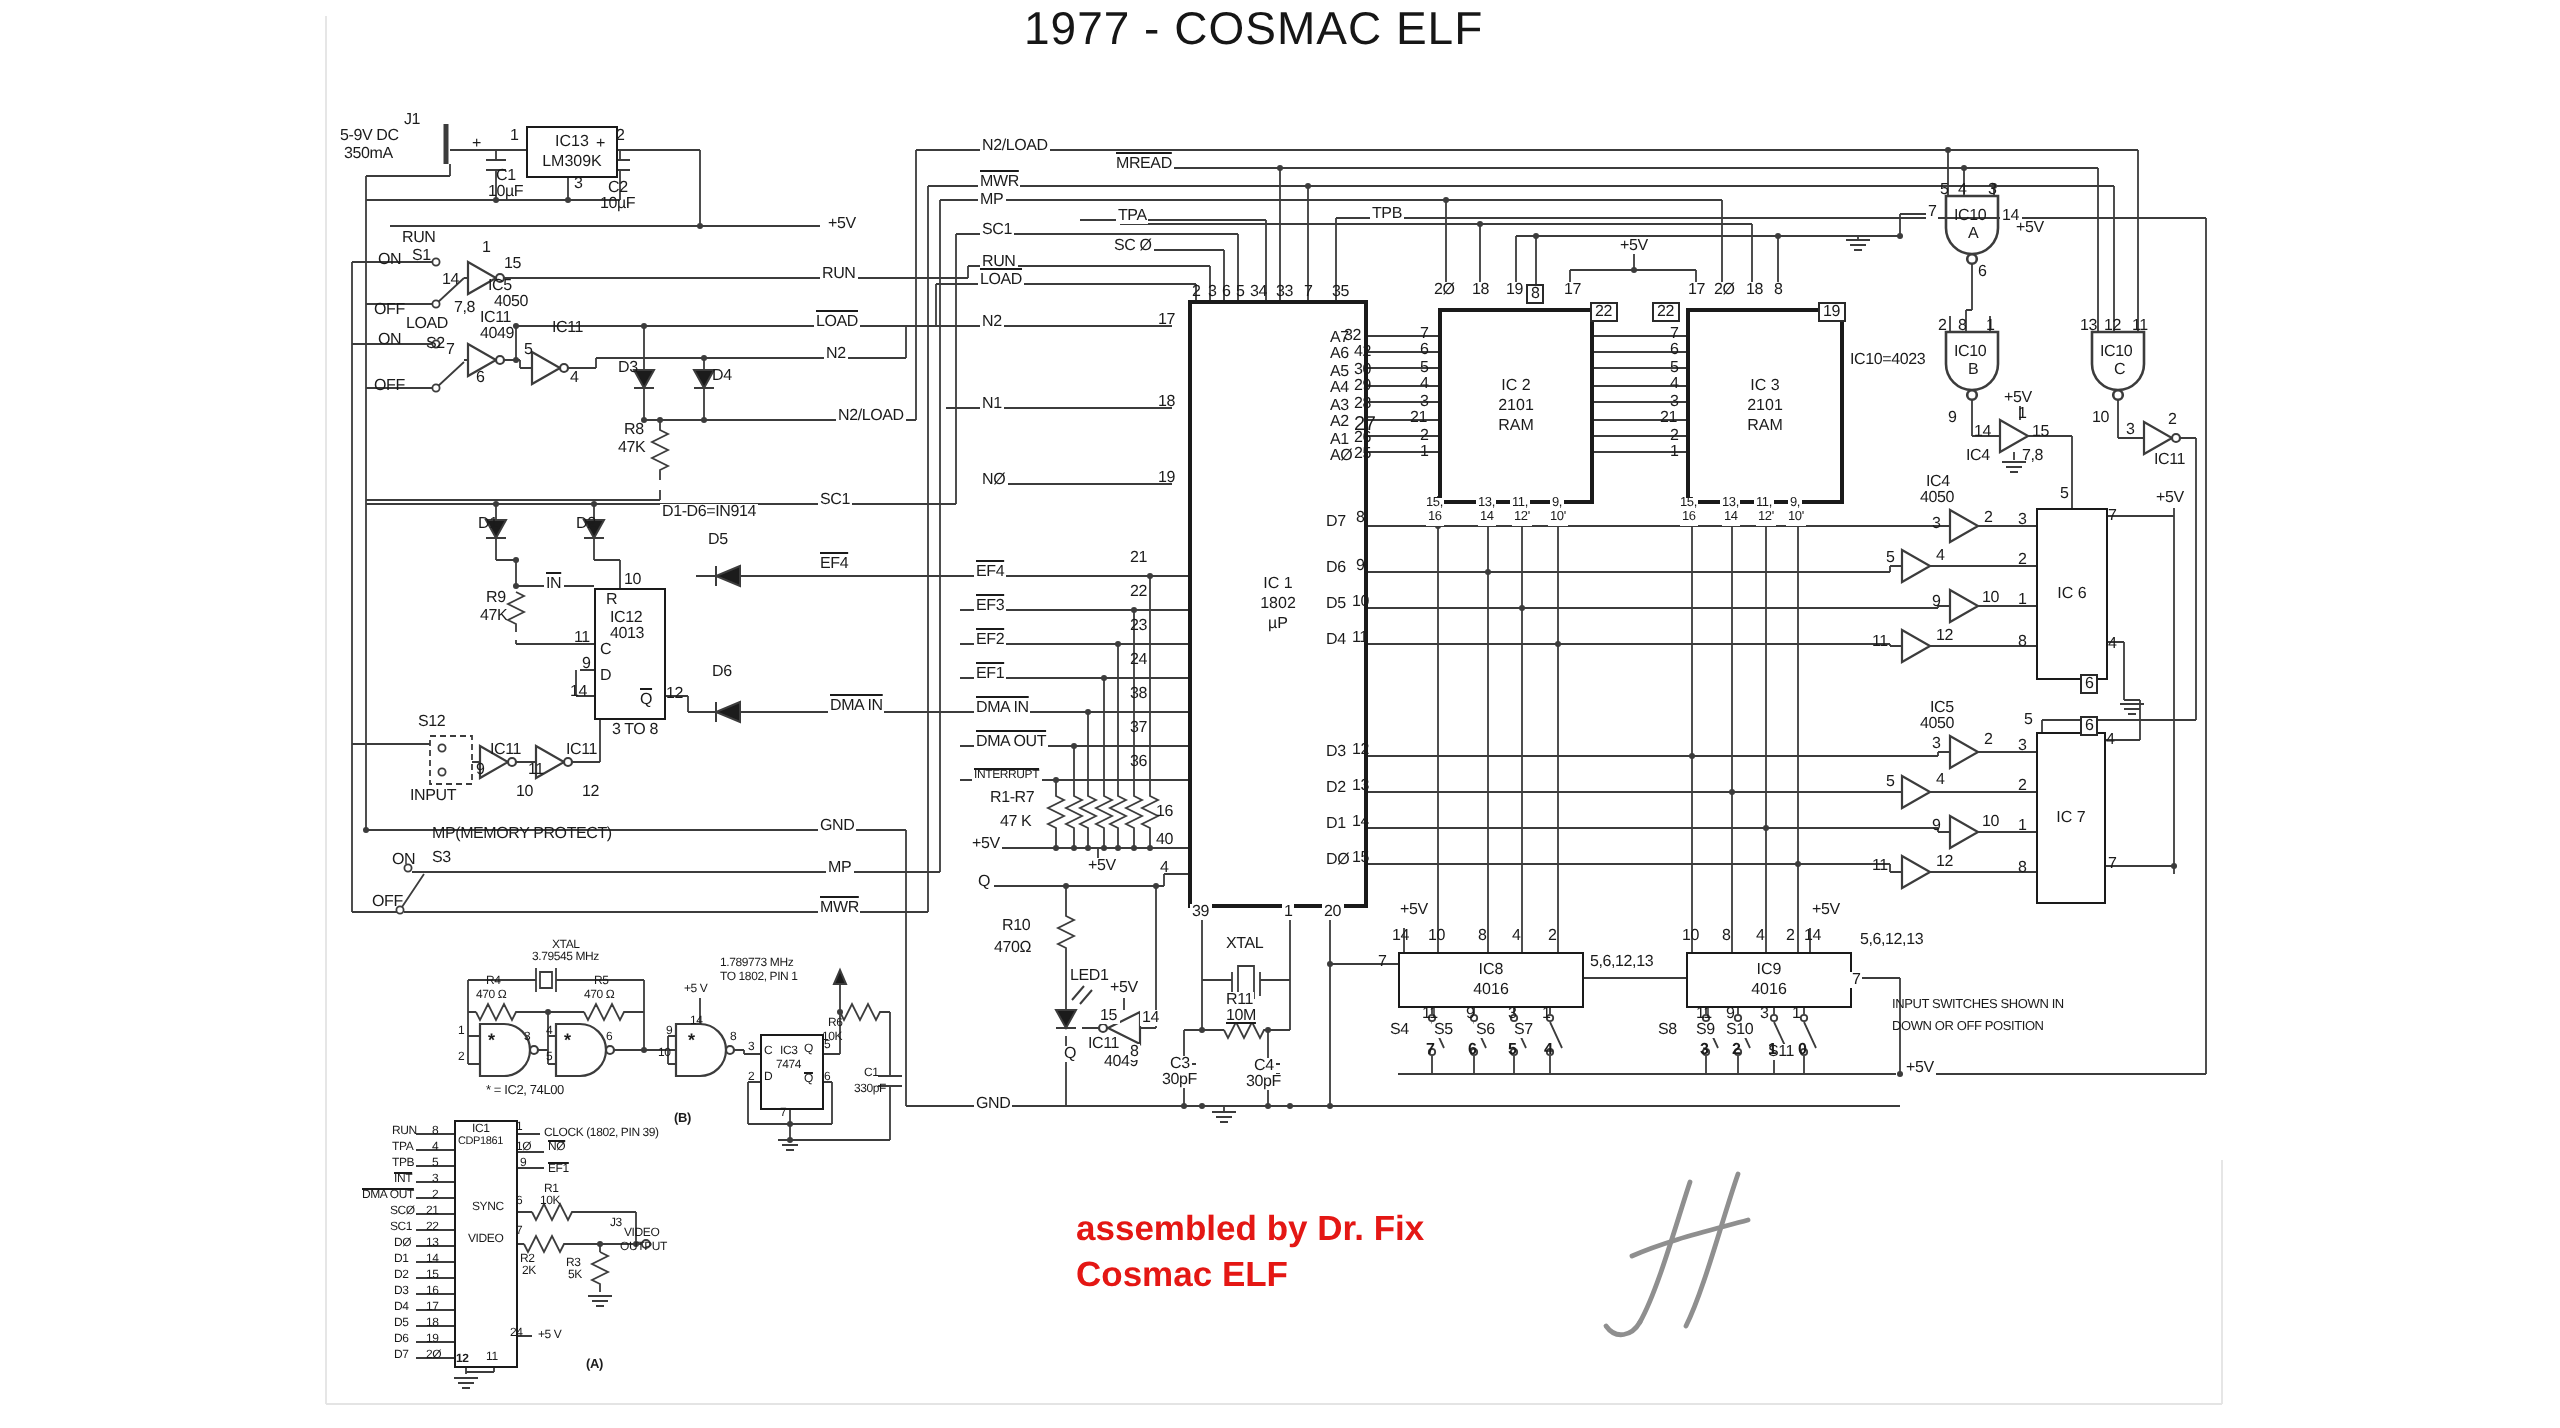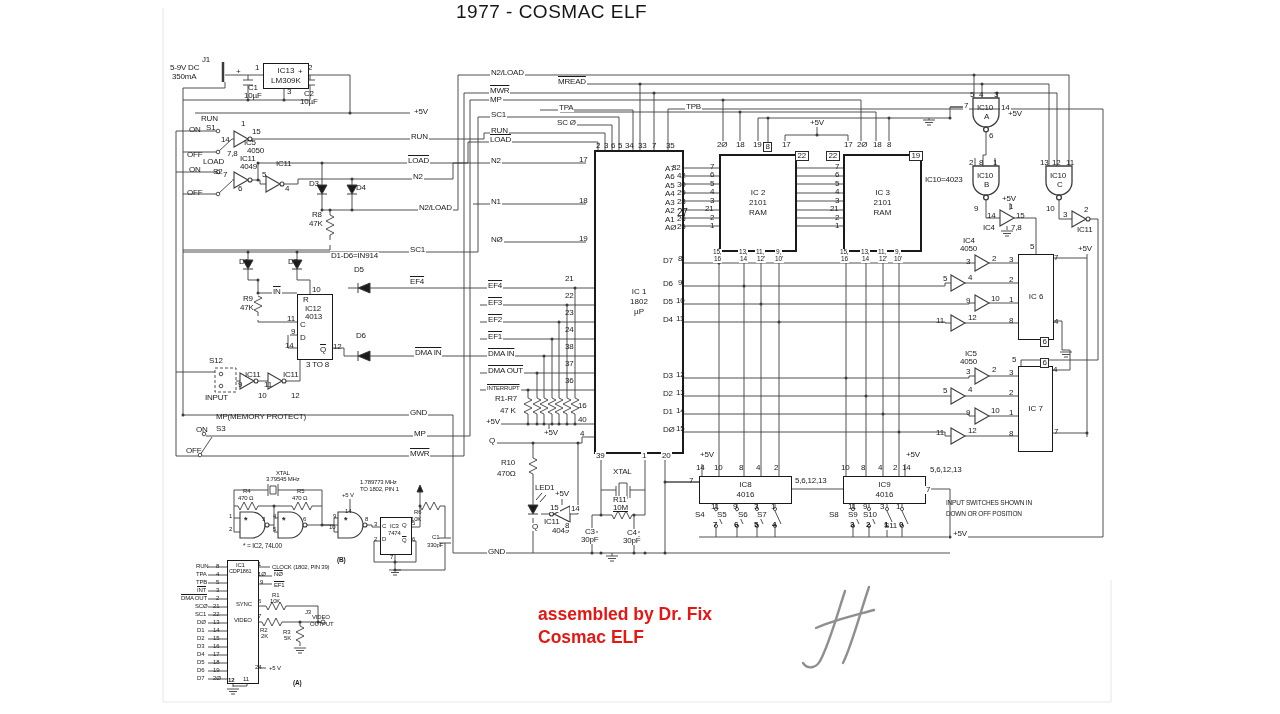--- a/index.html
+++ b/index.html
@@ -7,21 +7,21 @@
          font-family:"Liberation Sans",sans-serif;}
   #wires{position:absolute;left:0;top:0;}
   .lb{position:absolute;color:#1b1b1b;line-height:1.04;white-space:pre;letter-spacing:-0.2px;}
   .ov{text-decoration:overline;}
   .wb{background:#fff;padding:0 1px;}
   .bx{border:1px solid #2a2a2a;background:#fff;padding:0 1.5px;}
   .bold{font-weight:bold;}
   .icbox{position:absolute;border:1.7px solid #1a1a1a;background:#fff;display:flex;
          align-items:center;justify-content:center;text-align:center;white-space:pre-line;
          font-size:8px;color:#1b1b1b;line-height:1.25;}
-  #title{position:absolute;left:456px;top:1px;font-size:19px;color:#161616;letter-spacing:0.5px;}
+  #title{position:absolute;left:512px;top:1px;font-size:23px;color:#161616;letter-spacing:0.5px;}
   #caption{position:absolute;left:538px;top:603px;font-size:17.5px;font-weight:bold;line-height:1.32;}
   #wm-text{position:absolute;left:903px;top:613px;font-size:35px;font-style:italic;
            font-family:"DejaVu Sans",sans-serif;letter-spacing:0.5px;}
 </style>
 </head>
 <body>
 
 <div id="stage">
 
   <svg id="wires" width="1280" height="714" viewBox="0 0 1280 714">

